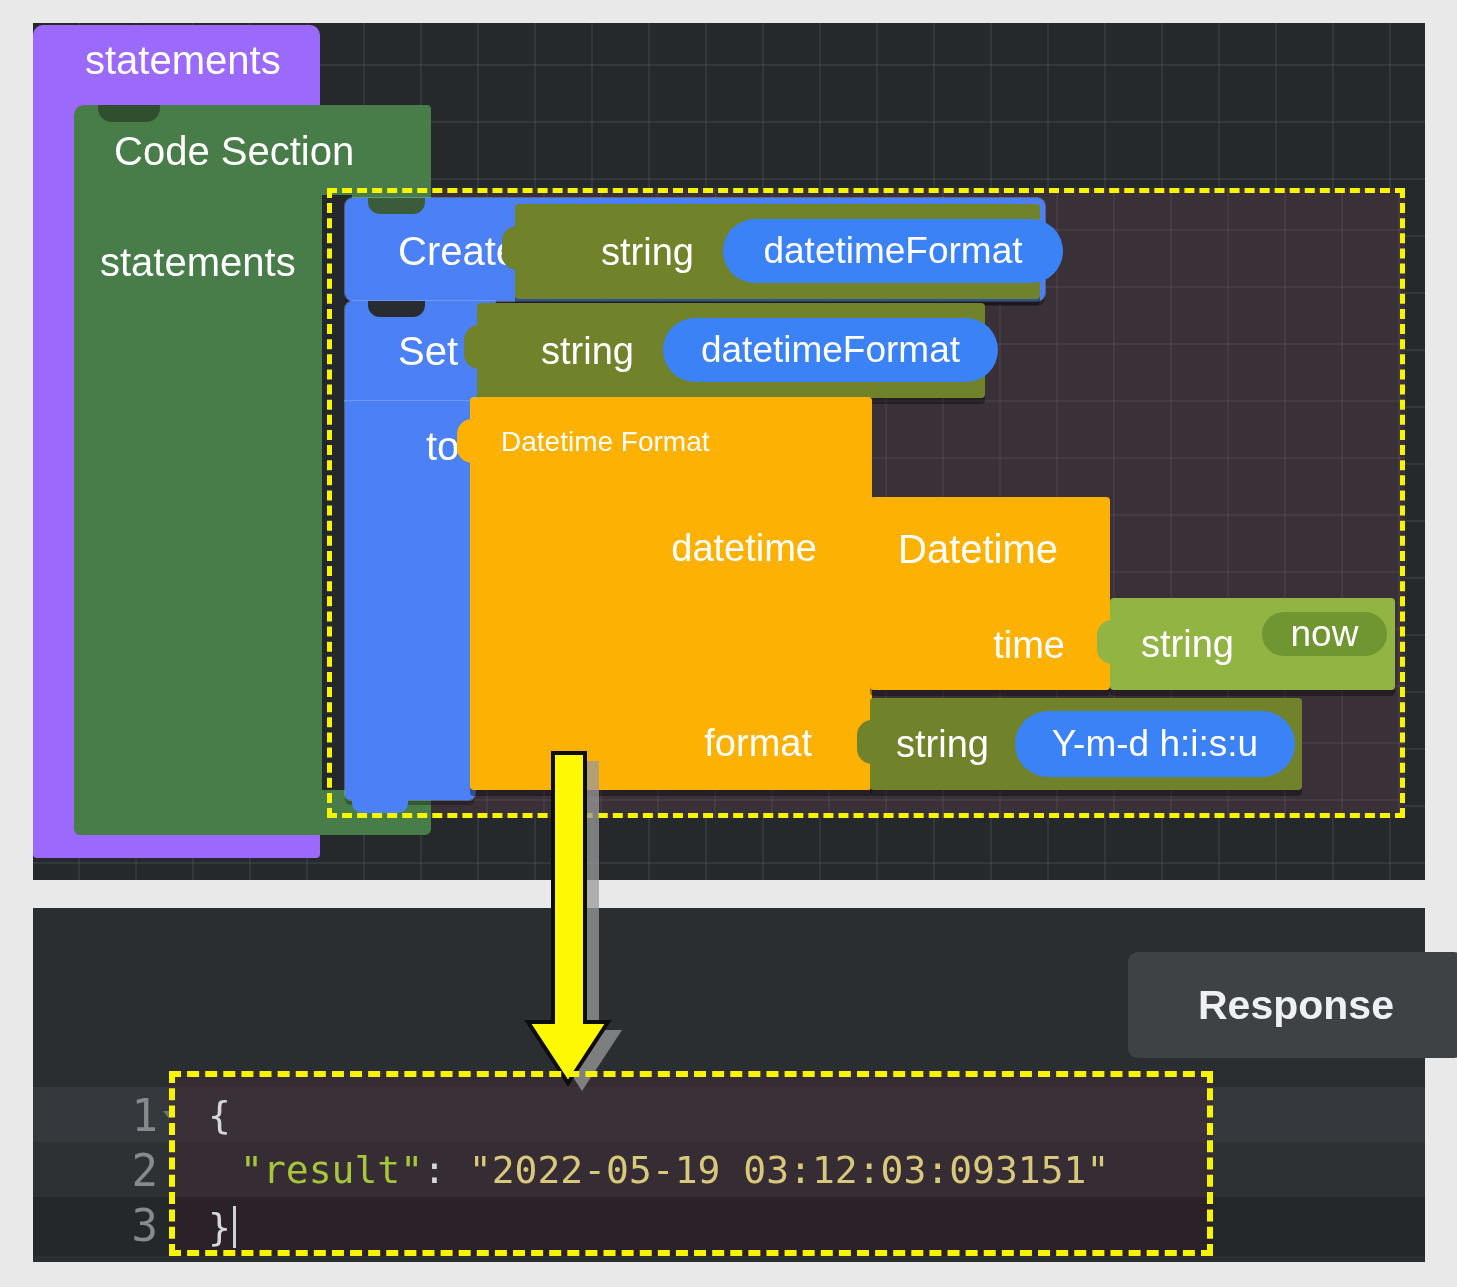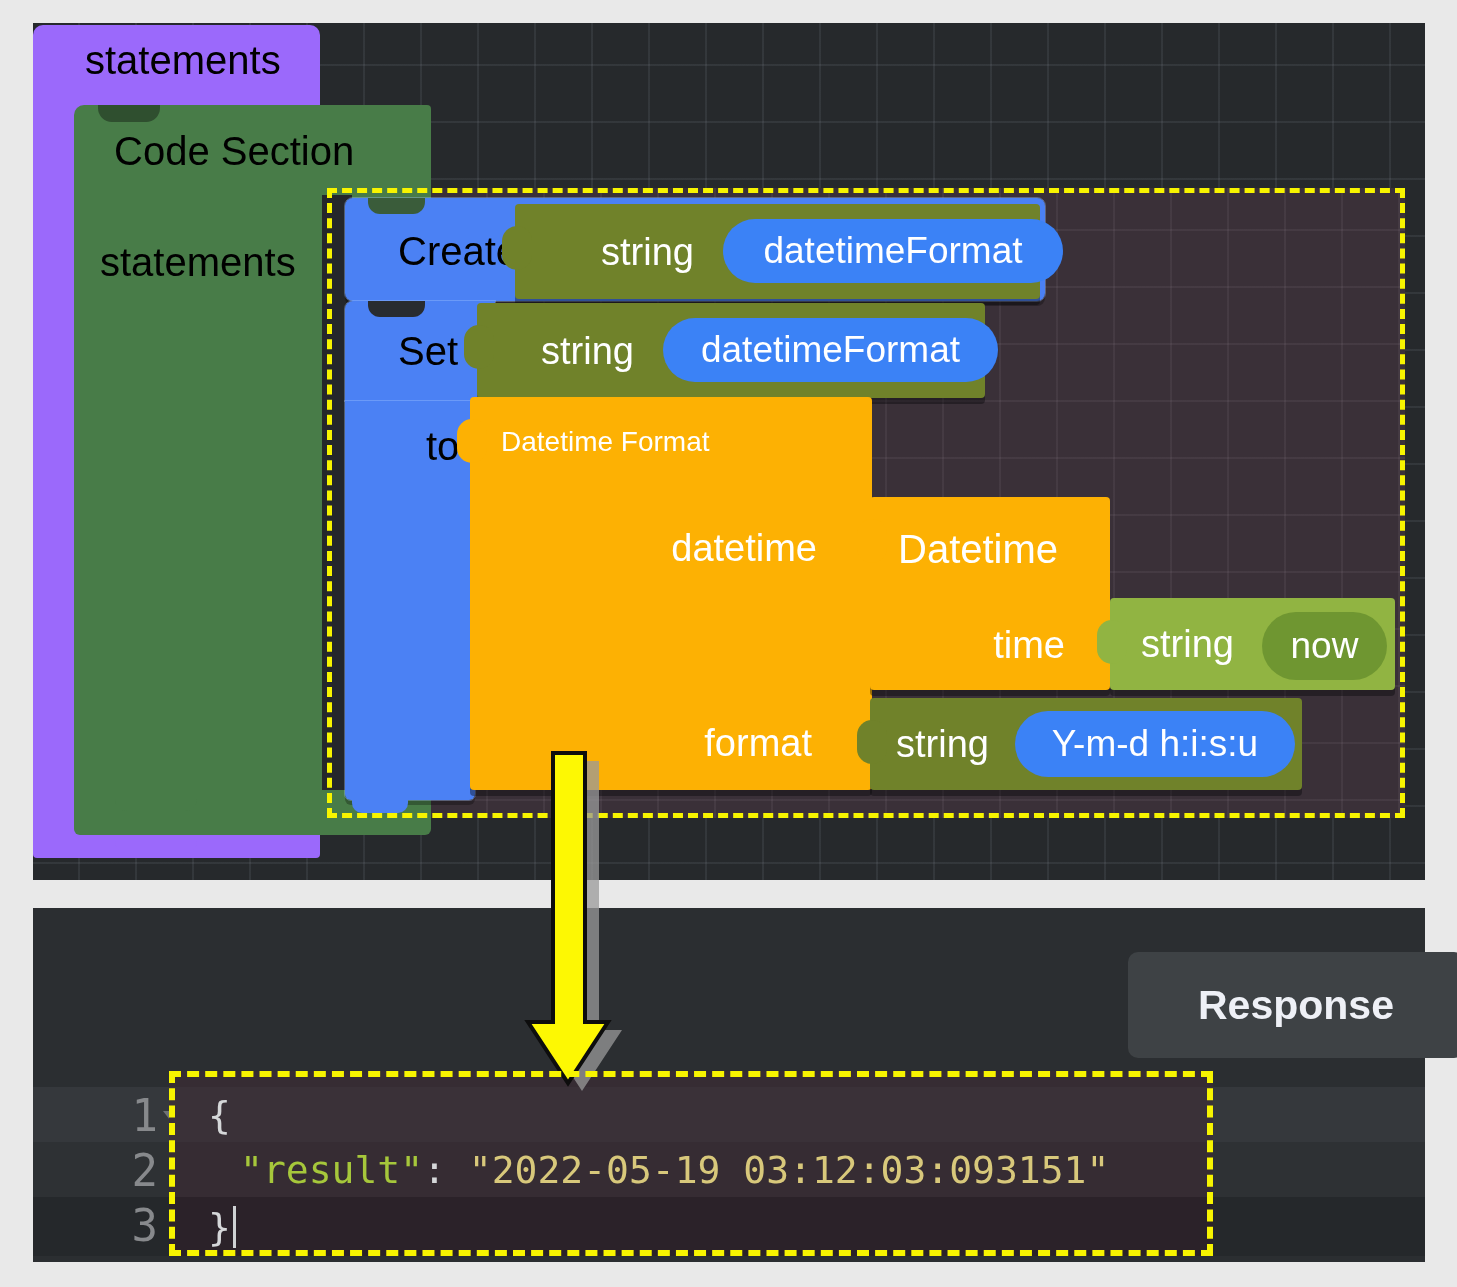--- a/index.html
+++ b/index.html
@@ -25,21 +25,21 @@
       linear-gradient(90deg, rgba(210,190,210,0.07) 2px, transparent 2px);
     background-size:57px 57px; background-position:-12px -16px;
   }
   
   .hl-border {
     position:absolute; left:294px; top:165px; width:1078px; height:630px;
     border:5px dashed #f7f400; z-index:40; pointer-events:none;
   }
 
   .blk { position:absolute; color:#fff; font-size:40px; }
-  .blk-label { position:absolute; color:#000000; font-size:40px; white-space:nowrap; }
+  .blk-label { position:absolute; color:#ffffff; font-size:40px; white-space:nowrap; }
 
   
   .purple-block { left:0; top:2px; width:287px; height:833px; background:#9b69fb; border-radius:10px 10px 4px 4px; }
   .purple-foot-tab { position:absolute; left:82px; top:812px; width:82px; height:16px; background:#9b69fb; border-radius:0 0 12px 12px; }
 
   
   .green-head { left:41px; top:82px; width:357px; height:95px; background:#487c48; border-radius:10px 4px 0 0;
     box-shadow:0 4px 0 rgba(0,0,0,0.25); }
   .green-head-notch { position:absolute; left:24px; top:0; width:62px; height:17px; background:#2f4f2f; border-radius:0 0 14px 14px; }
   .green-spine { left:41px; top:177px; width:281px; height:590px; background:#487c48; }
@@ -162,21 +162,21 @@
       <div class="val-text" style="right:60px; top:325px;">format</div>
     </div>
 
     <div class="val orange-dt">
       <div class="val-text" style="left:28px; top:30px; font-size:40px;">Datetime</div>
       <div class="val-text" style="right:45px; top:127px;">time</div>
     </div>
 
     <div class="val lgreen lgreen-now">
       <div class="val-text" style="left:31px; top:25px;">string</div>
-      <div class="pill pill-green" style="left:152px; top:14px; width:125px; height:68px;">now</div>
+      <div class="pill pill-green" style="left:152px; top:14px; width:125px; height:44px;">now</div>
     </div>
 
     <div class="val olive olive-format">
       <div class="val-text" style="left:26px; top:25px;">string</div>
       <div class="pill pill-dark" style="left:145px; top:13px; width:280px; height:66px;">Y-m-d h:i:s:u</div>
     </div>
 
     <div class="hl-border"></div>
   </div>
 

